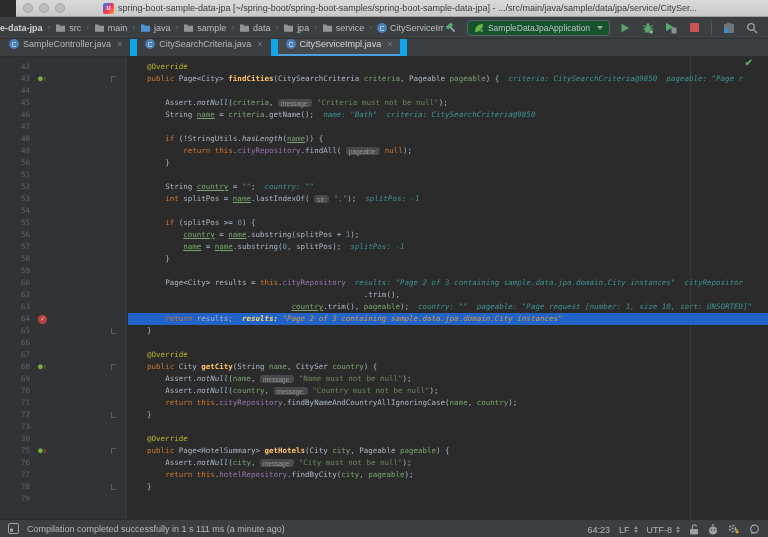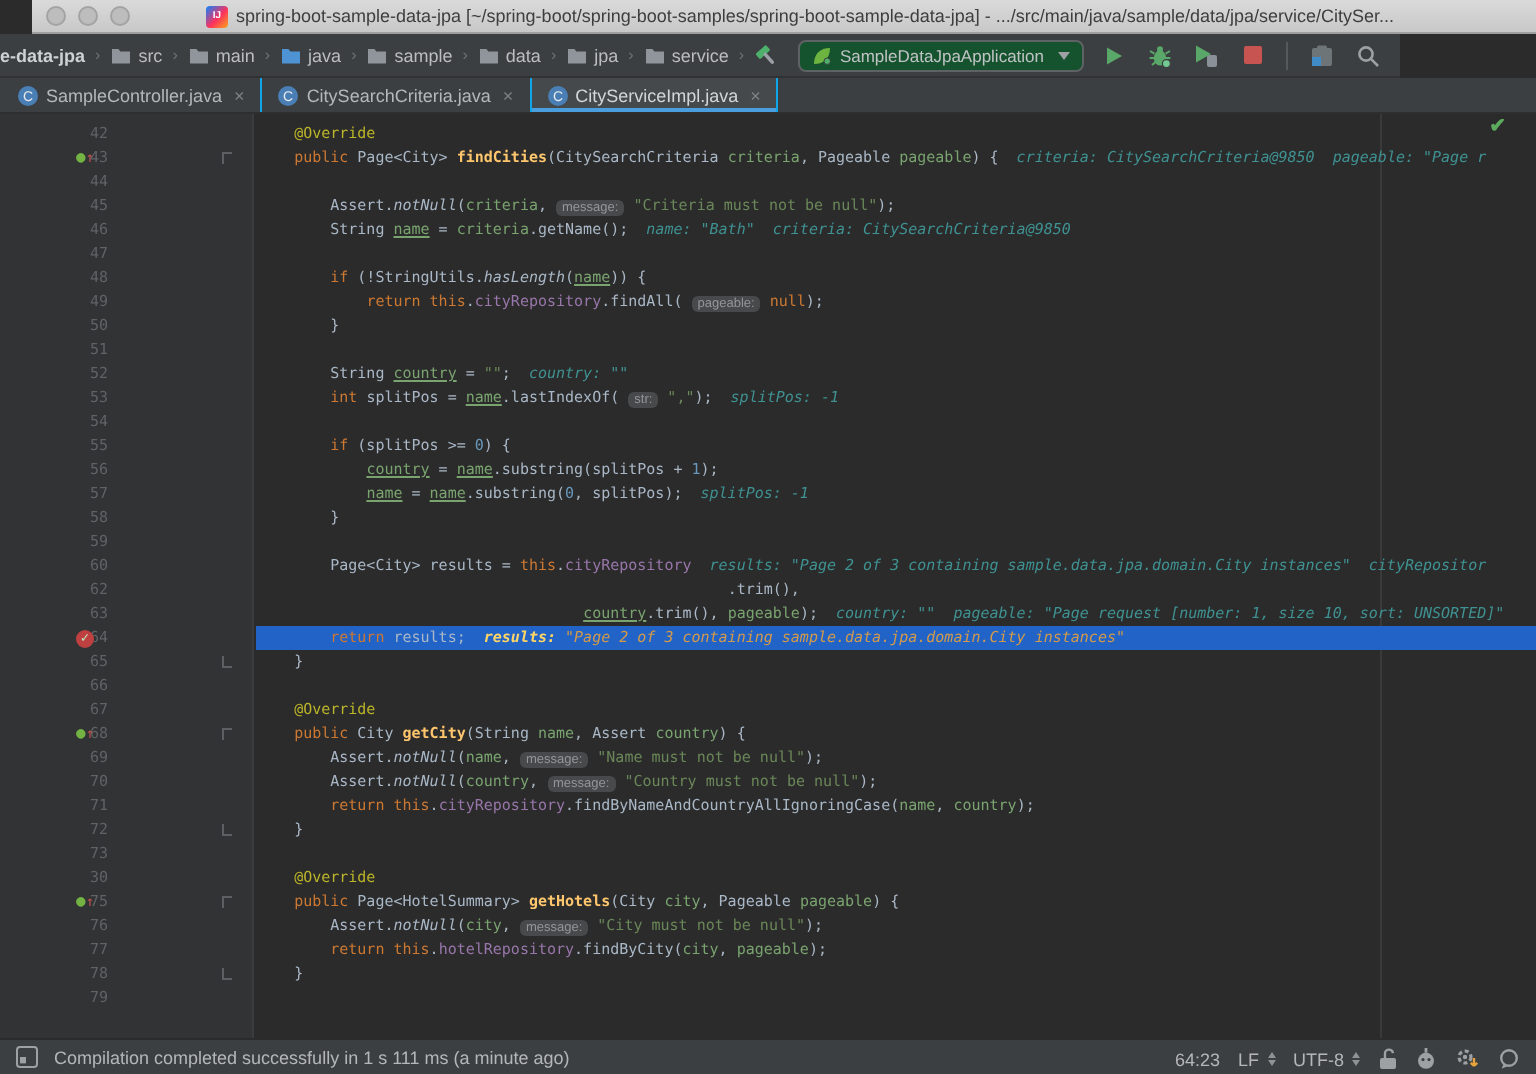--- a/index.html
+++ b/index.html
@@ -14,50 +14,50 @@
     background:linear-gradient(#dadada,#c8c8c8); border-bottom:1px solid #9f9f9f;
     display:flex; align-items:center; }
   .lights { display:flex; gap:6px; margin-left:7px; }
   .light { width:10px; height:10px; border-radius:50%; background:#bdbdbd; border:1px solid #a3a3a3; }
   .title-wrap { position:absolute; left:0; right:0; display:flex; justify-content:center; align-items:center; gap:4px; pointer-events:none; }
   #app-icon { width:11px; height:11px; border-radius:2px;
     background:linear-gradient(135deg,#0a84ff 0%,#fe315d 55%,#f7a51b 100%);
     color:#fff; font-size:5px; font-weight:bold; text-align:center; line-height:11px; }
   #window-title { font-size:9px; color:#3e3e3e; white-space:nowrap; overflow:hidden; max-width:660px; text-overflow:ellipsis; }
   
-  #navbar { position:absolute; top:17px; left:0; width:700px; height:22px;
+  #navbar { position:absolute; top:17px; left:0; width:768px; height:22px;
     background:#3c3f41; border-bottom:1px solid #323232;
     display:flex; align-items:center; padding:0 8px 0 0; font-size:9px; color:#bbbdbf; }
   #crumbs { display:flex; align-items:center; white-space:nowrap; overflow:hidden; }
   .crumb { display:flex; align-items:center; gap:3px; cursor:default; }
   .crumb.root { font-weight:bold; color:#ced2d6; }
   .chev { color:#6e7478; margin:0 5px; font-size:8px; }
   #run-group { margin-left:auto; display:flex; align-items:center; gap:7px; }
   #run-combo { display:flex; align-items:center; gap:4px; height:16px; padding:0 6px;
     border:1px solid #5e6265; border-radius:4px; background:#14532d; color:#c0c3c5; font-size:8.5px; }
   .dd-arrow { width:0; height:0; border-left:3px solid transparent; border-right:3px solid transparent; border-top:4px solid #9da1a4; margin-left:3px; }
   .tb-icon { display:flex; align-items:center; justify-content:center; width:16px; height:16px; }
   .tb-sep { width:1px; height:14px; background:#55595c; margin:0 2px; }
   
   #tabbar { position:absolute; top:39px; left:0; width:768px; height:18px;
     background:#3c3f41; border-bottom:1px solid #2c2e30; display:flex; align-items:stretch; padding-left:1px; font-size:9px; }
-  .tab { display:flex; align-items:center; gap:4px; padding:0 8px; color:#b4b8ba;
-    position:relative; border-right:1px solid #0ea5e9; }
+  .tab { display:flex; align-items:flex-start; gap:4px; padding:0 8px; color:#b4b8ba;
+    position:relative; border-right:7px solid #0ea5e9; }
   .tab .close { color:#7d8184; font-size:9px; margin-left:2px; }
   .tab.active { background:#46494c; color:#d3d6d8; }
   .tab.active::after { content:""; position:absolute; left:0; right:0; bottom:0; height:2px; background:#4a9edd; }
   
   #editor { position:absolute; top:57px; left:0; width:768px; bottom:18px; background:#2b2b2b; overflow:hidden; }
   #gutter-bg { position:absolute; left:0; top:0; bottom:0; width:127px; background:#313335; border-right:1px solid #3a3d3f; }
   #margin-guide { position:absolute; left:690px; top:0; bottom:0; width:1px; background:#3a3a3a; }
   #insp-ok { position:absolute; right:15px; top:0px; color:#5dab5d; font-size:10px; font-weight:bold; }
   #code-rows { position:absolute; left:0; top:4px; right:0; }
   .row { height:12px; position:relative; font-family:"DejaVu Sans Mono", monospace; font-size:7.5px; line-height:12px; }
   .row.hl { background:linear-gradient(to right, rgba(0,0,0,0) 128px, #2263c7 128px); }
-  .ln { position:absolute; left:0; width:30px; text-align:right; color:#606366; cursor:pointer;margin-left:24px; }
+  .ln { position:absolute; left:0; width:30px; text-align:right; color:#606366; cursor:pointer; }
   .gic { position:absolute; left:38px; top:0; height:12px; display:flex; align-items:center; }
   .fold { position:absolute; left:111px; width:5px; height:6px; top:3px; }
   .fold.start { border-left:1px solid #5c5f61; border-top:1px solid #5c5f61; }
   .fold.end { border-left:1px solid #5c5f61; border-bottom:1px solid #5c5f61; }
   .code { position:absolute; left:129px; white-space:pre; color:#a9b7c6; }
   .tk-k { color:#cc7832; } .tk-a { color:#bbb529; }
   .tk-d { color:#ffc66d; font-weight:bold; }
   .tk-s { color:#6a8759; } .tk-n { color:#6897bb; }
   .tk-f { color:#9876aa; } .tk-p { color:#79a36f; }
   .tk-u { color:#79a36f; text-decoration:underline; }
@@ -355,21 +355,21 @@
       <div class="row">
         <span class="ln">67</span>
         <span class="code">    <span class="tk-a">@Override</span></span>
       </div>
       <div class="row">
         <span class="ln">68</span>
         <span class="gic">
           <span class="ovr">●<span class="arr">↑</span></span>
         </span>
         <span class="fold start"></span>
-        <span class="code">    <span class="tk-k">public </span><span>City </span><span class="tk-d">getCity</span><span>(String </span><span class="tk-p">name</span><span>, Assert </span><span class="tk-p">country</span><span>) {</span></span>
+        <span class="code">    <span class="tk-k">public </span><span>City </span><span class="tk-d">getCity</span><span>(String </span><span class="tk-p">name</span><span>, CitySer </span><span class="tk-p">country</span><span>) {</span></span>
       </div>
       <div class="row">
         <span class="ln">69</span>
         <span class="code">        <span>Assert.</span><span class="tk-m">notNull</span><span>(</span><span class="tk-p">name</span><span>, </span><span class="tk-c">message:</span><span class="tk-s"> "Name must not be null"</span><span>);</span></span>
       </div>
       <div class="row">
         <span class="ln">70</span>
         <span class="code">        <span>Assert.</span><span class="tk-m">notNull</span><span>(</span><span class="tk-p">country</span><span>, </span><span class="tk-c">message:</span><span class="tk-s"> "Country must not be null"</span><span>);</span></span>
       </div>
       <div class="row">

